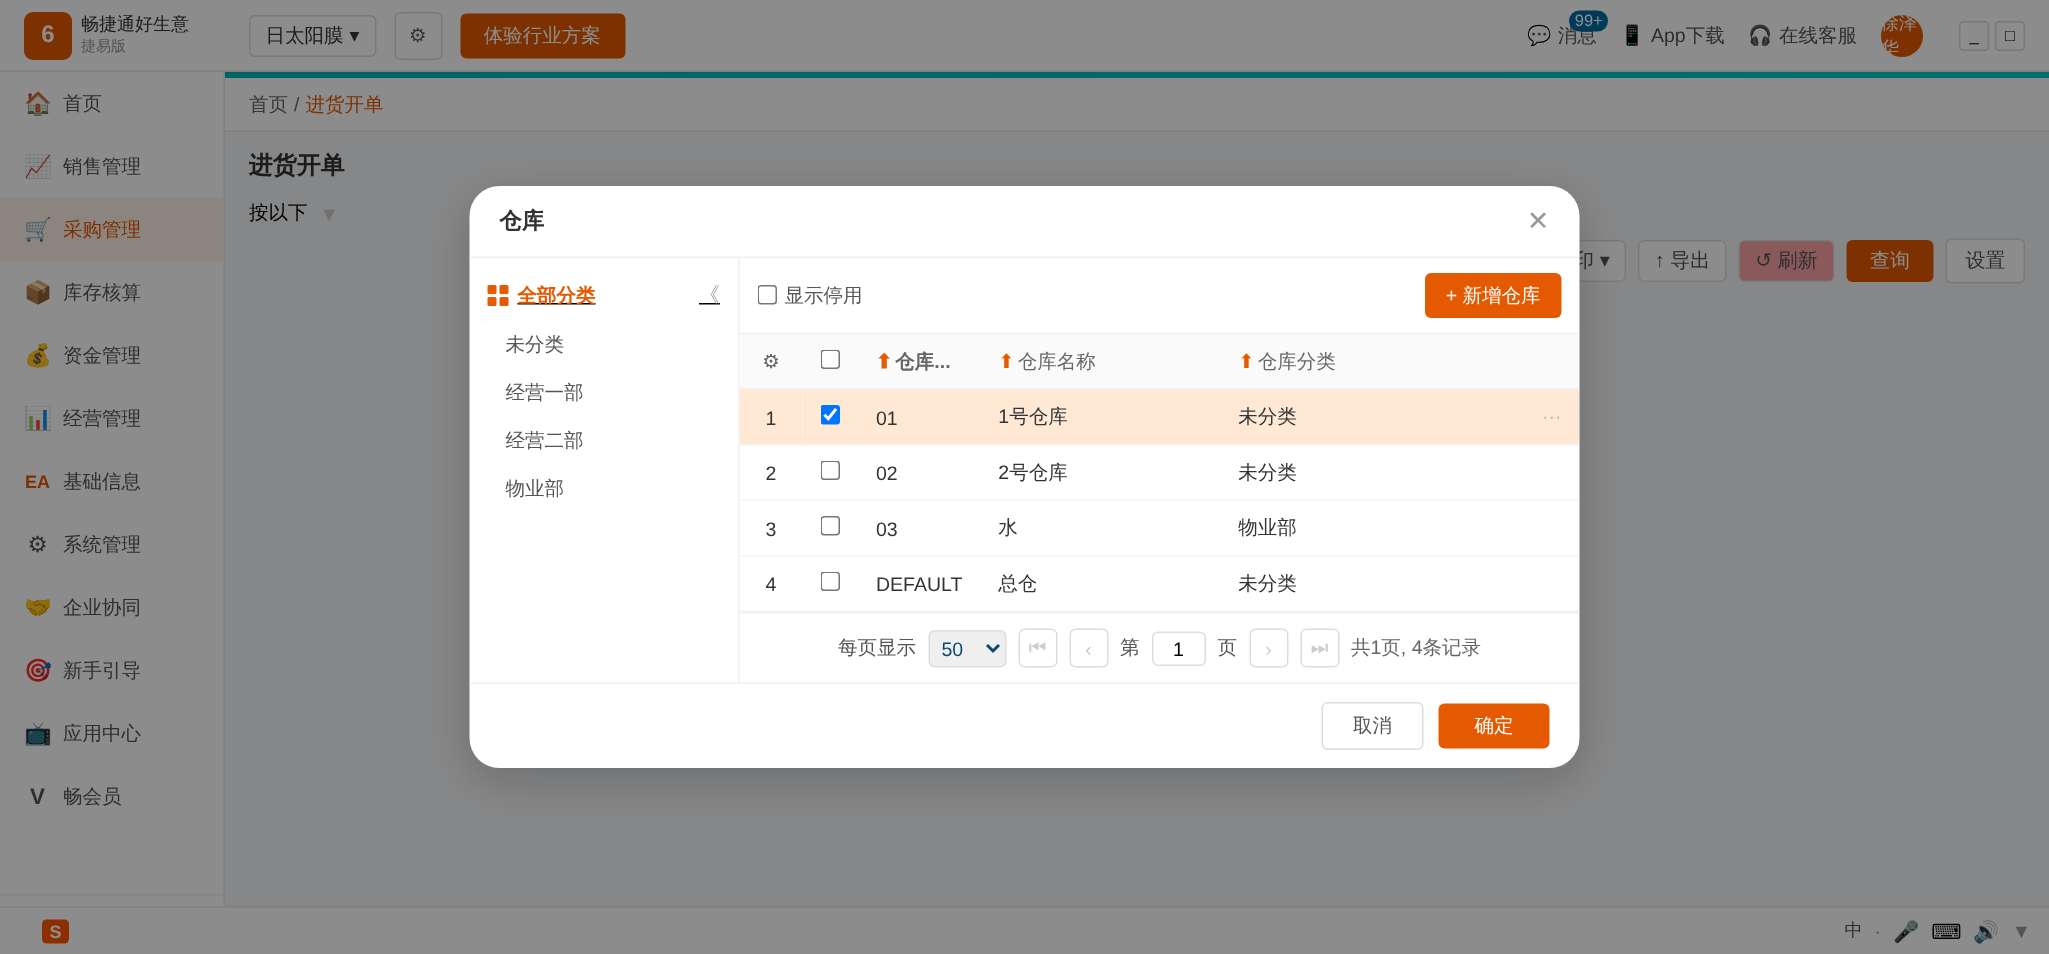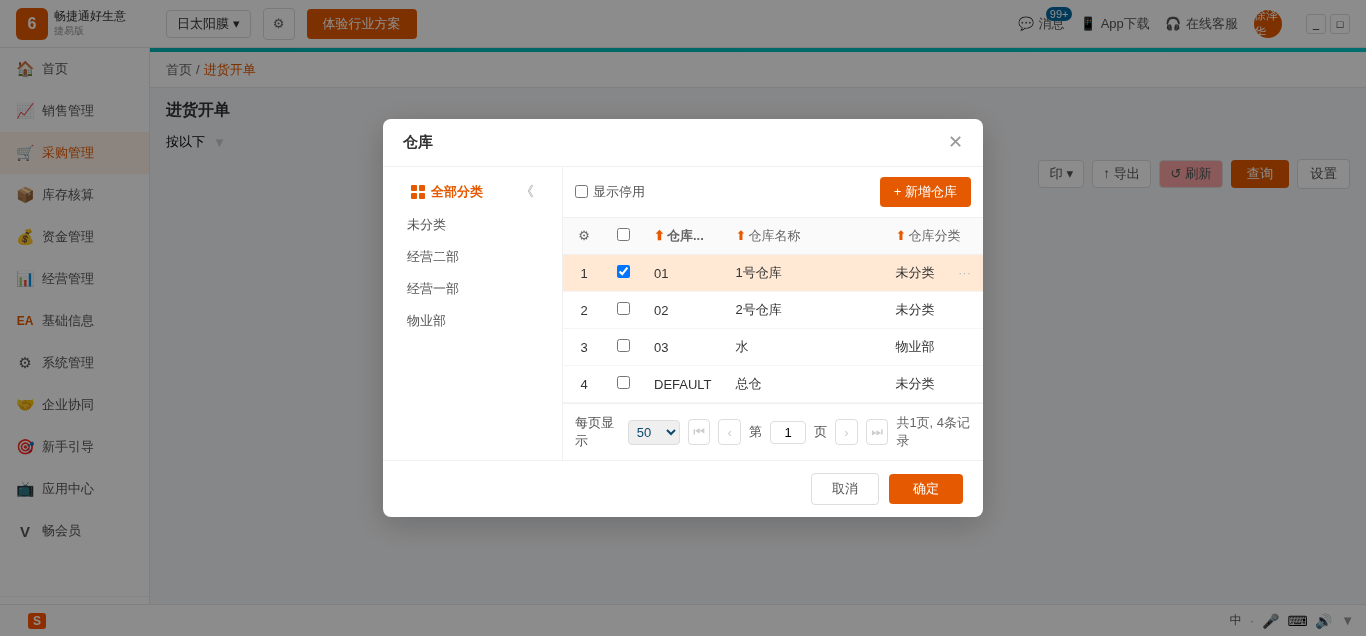--- a/index.html
+++ b/index.html
@@ -137,22 +137,22 @@
     .modal-overlay {
       position: fixed; top: 0; left: 0; right: 0; bottom: 0;
       background: rgba(0,0,0,0.45);
       z-index: 200;
       display: flex; align-items: center; justify-content: center;
     }
 
     
     .modal {
       background: #fff;
-      border-radius: 8px;
-      width: 600px;
+      border-radius: 20px;
+      width: 740px;
       max-height: 580px;
       box-shadow: 0 8px 32px rgba(0,0,0,0.2);
       display: flex; flex-direction: column;
       overflow: hidden;
     }
     .modal-header {
       display: flex; align-items: center; justify-content: space-between;
       padding: 14px 20px;
       border-bottom: 1px solid #f0f0f0;
     }
@@ -166,22 +166,23 @@
     
     .category-tree {
       width: 180px;
       border-right: 1px solid #f0f0f0;
       padding: 8px 0;
       flex-shrink: 0;
       overflow-y: auto;
     }
     .tree-header {
       display: flex; align-items: flex-end; justify-content: space-between;
-      padding: 8px 28px;
+      padding: 8px 12px;
       cursor: pointer;
+      text-decoration: underline;
     }
     .tree-header-label {
       display: flex; align-items: center; gap: 6px;
       color: #e55a00; font-weight: bold; font-size: 13px;
     }
     .tree-grid-icon {
       display: inline-grid; grid-template-columns: 1fr 1fr; gap: 2px;
       width: 14px; height: 14px;
     }
     .tree-grid-icon span {
@@ -458,22 +459,22 @@
               <span></span>
                 <span></span>
                 <span></span>
                 <span></span>
             </div>
             <span>全部分类</span>
           </div>
           <span class="collapse-btn">《</span>
         </div>
         <div class="tree-item">未分类</div>
+        <div class="tree-item">经营一部</div>
         <div class="tree-item">经营二部</div>
-        <div class="tree-item">经营一部</div>
         <div class="tree-item">物业部</div>
       </div>
 
       <div class="table-panel">
 
         <div class="table-toolbar">
           <label class="show-disabled">
             <input type="checkbox" style="">
             <span>显示停用</span>
           </label>

